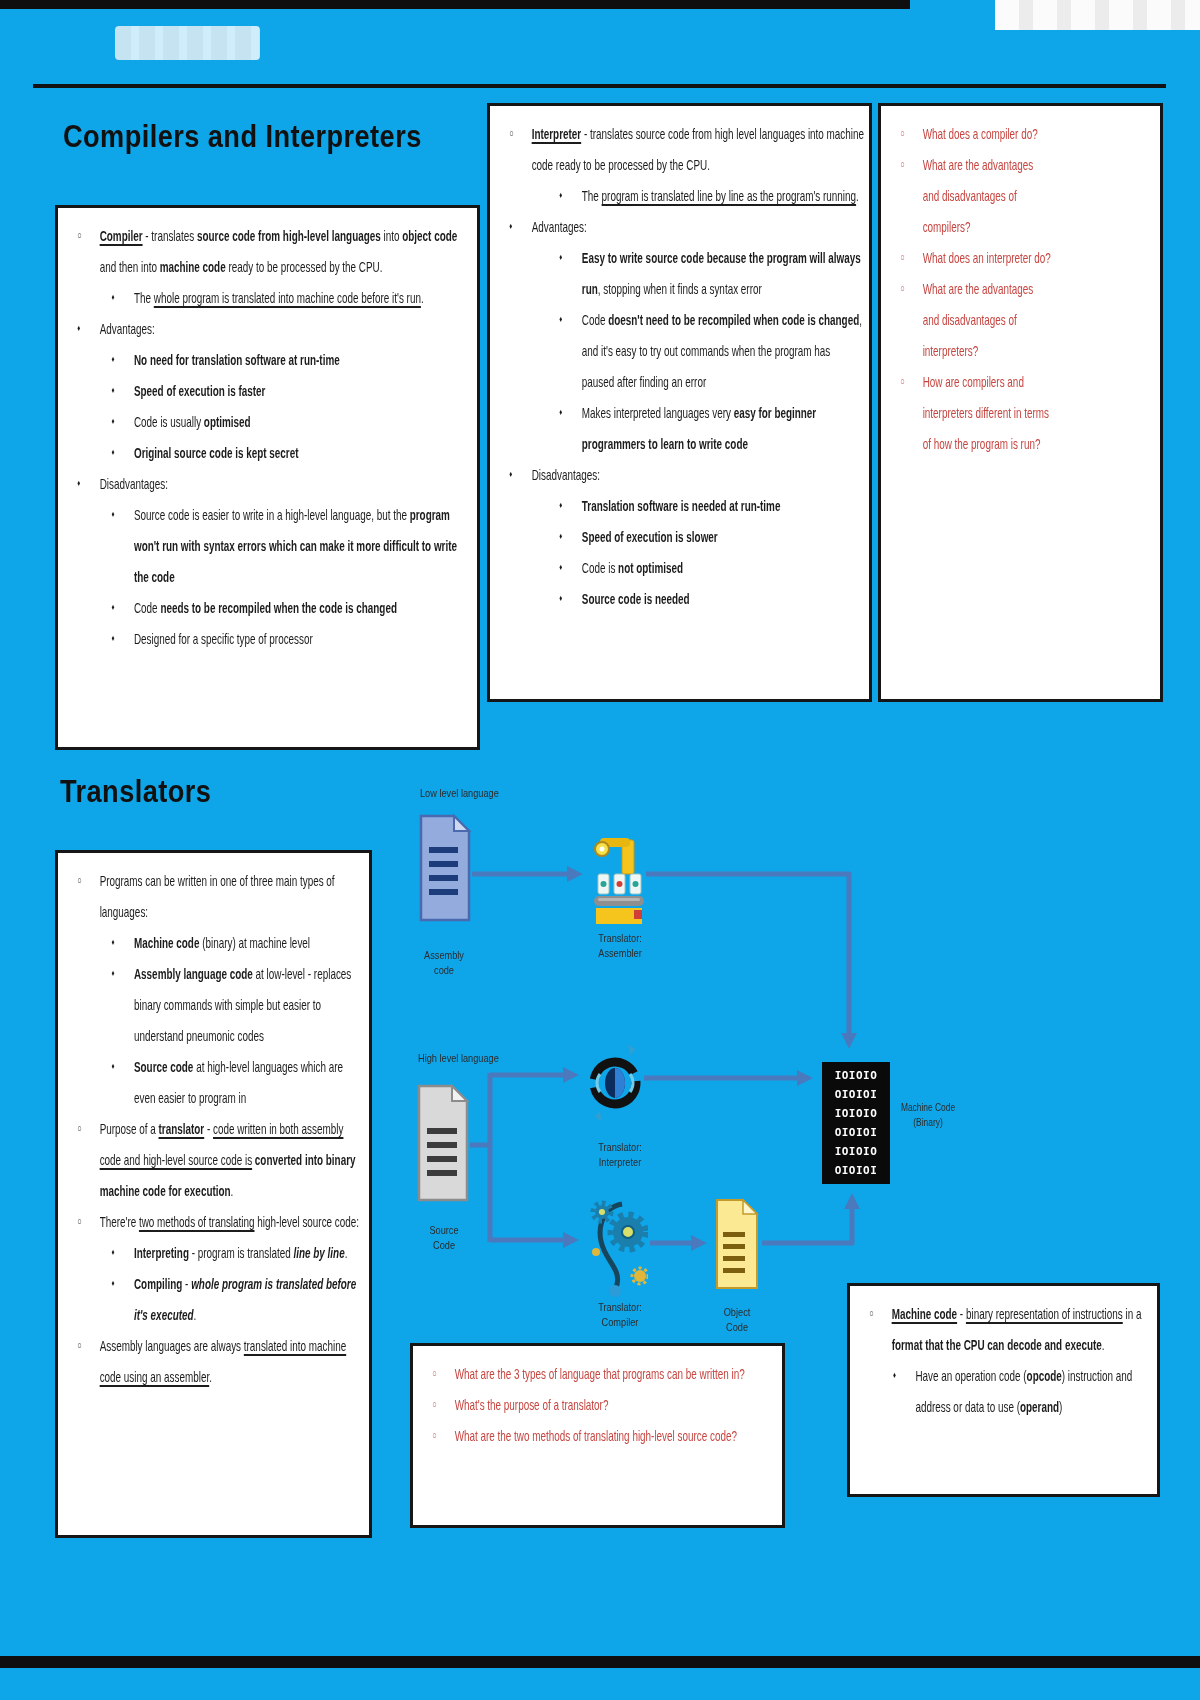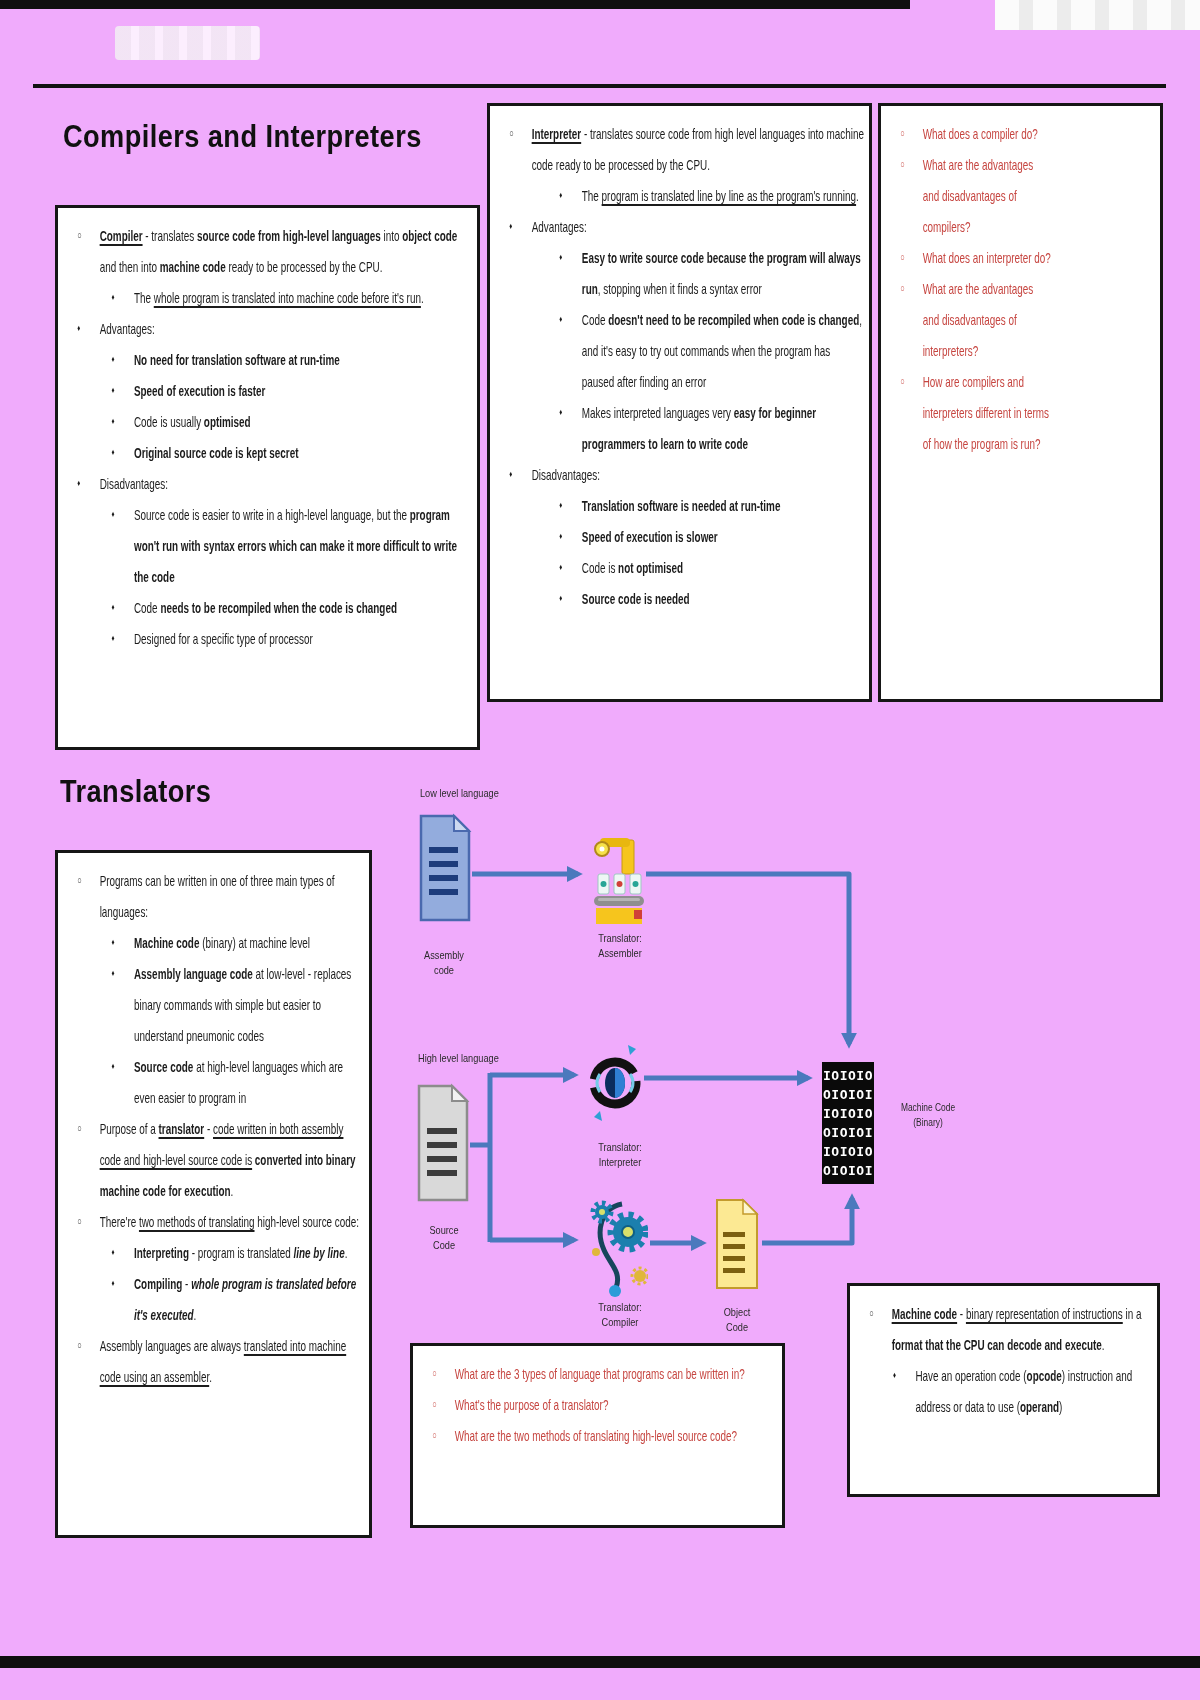--- a/index.html
+++ b/index.html
@@ -1,16 +1,16 @@
 <!DOCTYPE html>
 <html style="--accent_red: #c64540; --arrow_blue: #4b79bd; --border_black: #161616;"><head>
 <meta charset="utf-8">
 <style>
   html,body{margin:0;padding:0;background:#ffffff;}
-  .page{position:relative;width:1200px;height:1700px;background:#f0abfc;overflow:hidden;
+  .page{position:relative;width:1200px;height:1700px;background:#0ea5e9;overflow:hidden;
         font-family:"Liberation Sans",sans-serif;color:#1c1c1c;}
   .topbar{position:absolute;left:0;top:0;width:910px;height:9px;background:#0f0f0f;}
   .topbar-stripes{position:absolute;left:995px;top:0;width:205px;height:30px;
         background:repeating-linear-gradient(90deg,#fbfbfb 0 24px,#ececec 24px 38px);}
   .watermark{position:absolute;left:115px;top:26px;width:145px;height:34px;border-radius:4px;
         background:repeating-linear-gradient(90deg,#f3f3f3 0 16px,#ffffff 16px 24px);opacity:.8;}
   .rule-top{position:absolute;left:33px;top:84px;width:1133px;height:4px;background:#121212;}
   .bottombar{position:absolute;left:0;top:1656px;width:1200px;height:12px;background:#0f0f0f;}
   .title{position:absolute;margin:0;font-size:32px;font-weight:bold;color:#111;
         transform:scaleX(.85);transform-origin:0 0;white-space:nowrap;letter-spacing:.5px;}
@@ -34,22 +34,22 @@
   #box-interpreter .lv2{padding-left:96px;}
   #box-machine .lv2{padding-left:56px;}
   .b{font-weight:bold;} .i{font-style:italic;}
   .u{text-decoration:underline;text-decoration-thickness:1.5px;text-underline-offset:3px;}
   .red .tx,.red .mk{color:var(--accent_red,#c64540);}
   .connectors{position:absolute;left:0;top:0;pointer-events:none;}
   .dicon{position:absolute;}
   .dlabel{position:absolute;font-size:11.5px;line-height:15px;color:#2b2b2b;
           transform:scaleX(.8);transform-origin:center;text-align:center;}
   .dlabel.la{transform-origin:0 0;text-align:left;}
-  .binary{position:absolute;left:822px;top:1062px;width:52px;height:122px;background:#0a0a0a;
-          color:#fff;font-family:"DejaVu Sans Mono",monospace;font-weight:bold;font-size:13px;
+  .binary{position:absolute;left:822px;top:1062px;width:68px;height:122px;background:#0a0a0a;
+          color:#fff;font-family:"DejaVu Sans Mono",monospace;font-weight:bold;font-size:11px;
           line-height:19px;text-align:center;padding-top:4px;box-sizing:border-box;letter-spacing:.5px;}
   .binary span{display:block;}
 </style>
 </head>
 <body>
 
 <div class="page">
   <div class="topbar"></div>
   <div class="topbar-stripes"></div>
   <div class="watermark"></div>

